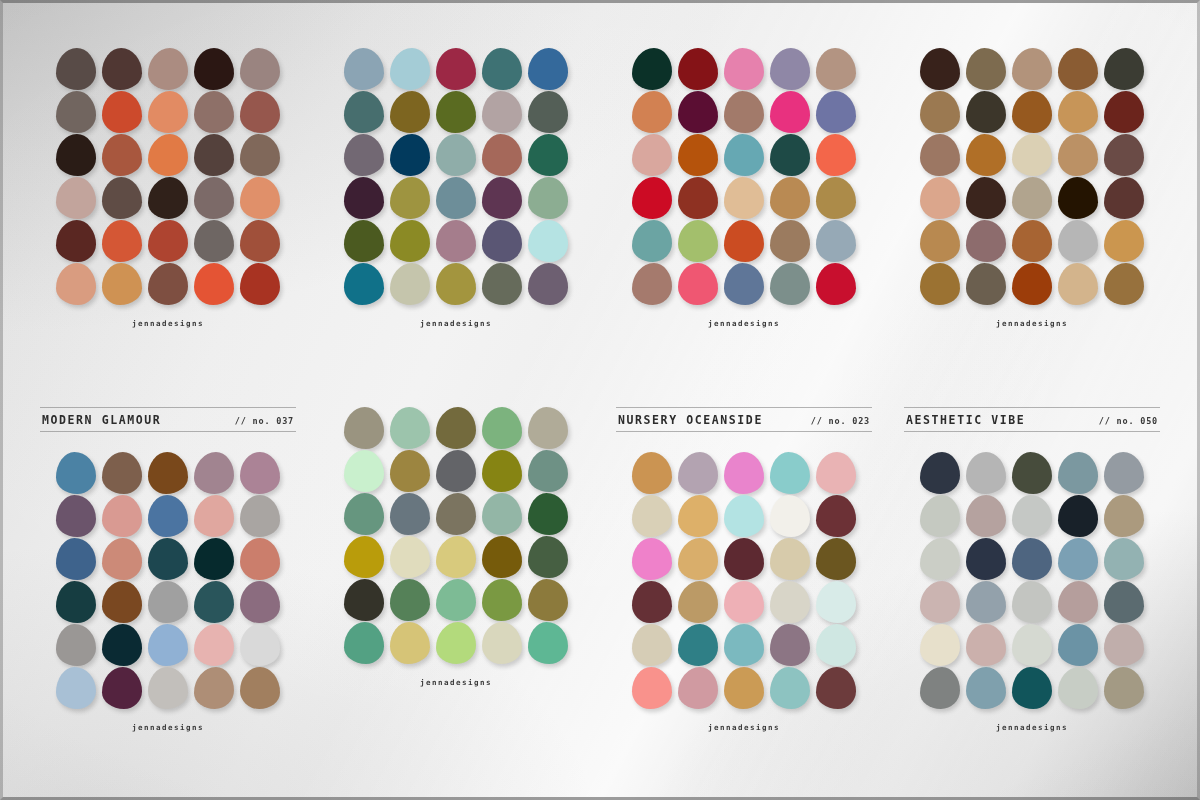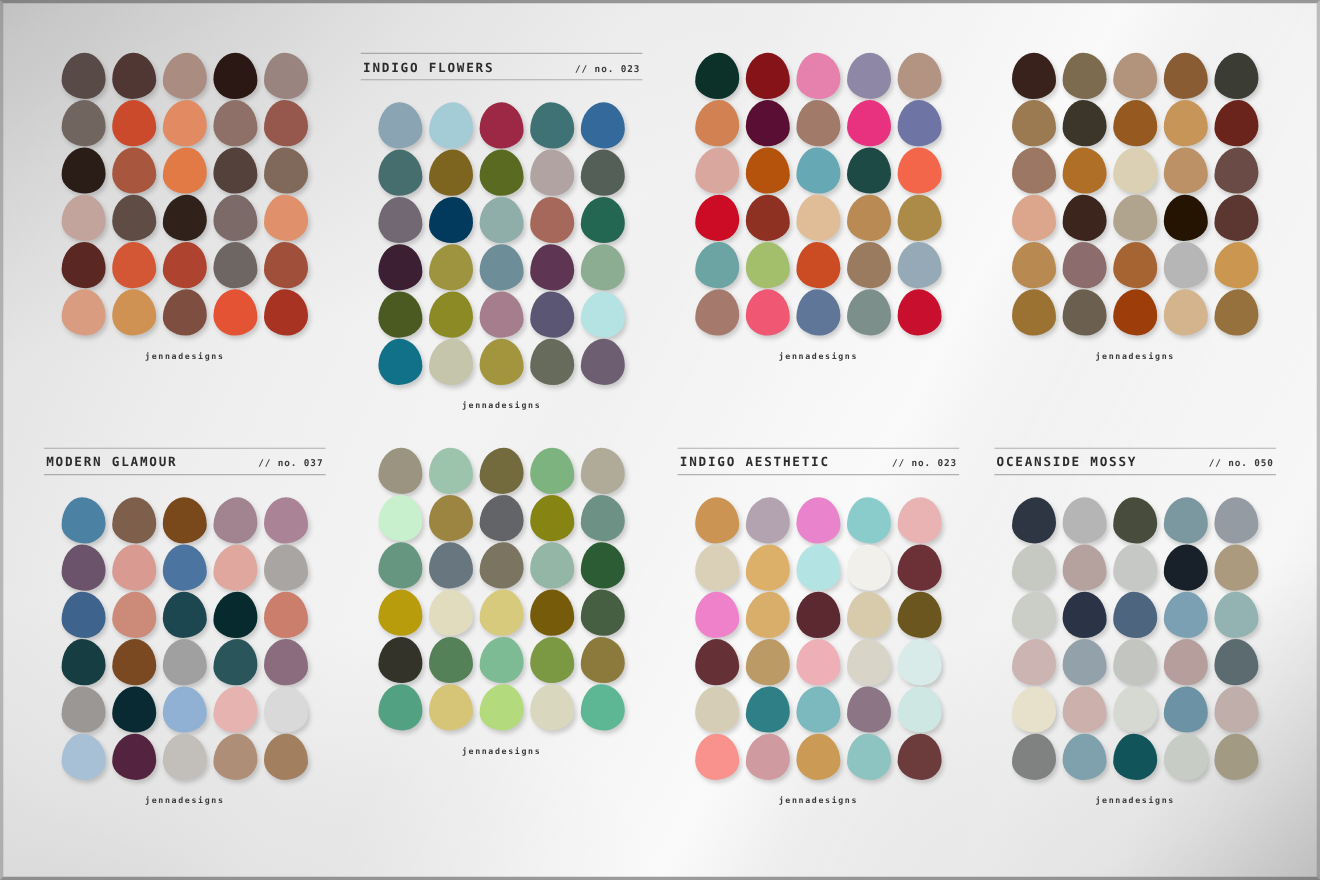--- a/index.html
+++ b/index.html
@@ -159,24 +159,20 @@
         <div class="swatch" style="background: rgb(160, 80, 58); border-radius: 46% 54% 47% 53% / 61% 57% 43% 39%;"></div>
         <div class="swatch" style="background: rgb(217, 156, 128); border-radius: 52% 48% 45% 55% / 60% 58% 42% 40%;"></div>
         <div class="swatch" style="background: rgb(207, 146, 83); border-radius: 48% 52% 55% 45% / 58% 60% 40% 42%;"></div>
         <div class="swatch" style="background: rgb(126, 79, 65); border-radius: 55% 45% 48% 52% / 62% 56% 44% 38%;"></div>
         <div class="swatch" style="background: rgb(228, 84, 52); border-radius: 50% 50% 52% 48% / 57% 61% 39% 43%;"></div>
         <div class="swatch" style="background: rgb(168, 51, 34); border-radius: 46% 54% 47% 53% / 61% 57% 43% 39%;"></div>
       </div>
       <div class="card-footer">jennadesigns</div>
     </div>
     <div class="palette-card">
-      <div class="card-header">
-        <span class="card-title">INDIGO FLOWERS</span>
-        <span class="card-number">// no. 023</span>
-      </div>
       <div class="swatch-grid">
         <div class="swatch" style="background: rgb(139, 164, 180); border-radius: 48% 52% 55% 45% / 58% 60% 40% 42%;"></div>
         <div class="swatch" style="background: rgb(164, 204, 214); border-radius: 55% 45% 48% 52% / 62% 56% 44% 38%;"></div>
         <div class="swatch" style="background: rgb(156, 40, 69); border-radius: 50% 50% 52% 48% / 57% 61% 39% 43%;"></div>
         <div class="swatch" style="background: rgb(62, 114, 116); border-radius: 46% 54% 47% 53% / 61% 57% 43% 39%;"></div>
         <div class="swatch" style="background: rgb(52, 105, 155); border-radius: 52% 48% 45% 55% / 60% 58% 42% 40%;"></div>
         <div class="swatch" style="background: rgb(71, 110, 110); border-radius: 48% 52% 55% 45% / 58% 60% 40% 42%;"></div>
         <div class="swatch" style="background: rgb(125, 101, 32); border-radius: 55% 45% 48% 52% / 62% 56% 44% 38%;"></div>
         <div class="swatch" style="background: rgb(90, 107, 33); border-radius: 50% 50% 52% 48% / 57% 61% 39% 43%;"></div>
         <div class="swatch" style="background: rgb(178, 163, 163); border-radius: 46% 54% 47% 53% / 61% 57% 43% 39%;"></div>
@@ -343,21 +339,21 @@
         <div class="swatch" style="background: rgb(83, 161, 131); border-radius: 52% 48% 45% 55% / 60% 58% 42% 40%;"></div>
         <div class="swatch" style="background: rgb(214, 196, 119); border-radius: 48% 52% 55% 45% / 58% 60% 40% 42%;"></div>
         <div class="swatch" style="background: rgb(179, 218, 124); border-radius: 55% 45% 48% 52% / 62% 56% 44% 38%;"></div>
         <div class="swatch" style="background: rgb(217, 215, 189); border-radius: 50% 50% 52% 48% / 57% 61% 39% 43%;"></div>
         <div class="swatch" style="background: rgb(94, 183, 148); border-radius: 46% 54% 47% 53% / 61% 57% 43% 39%;"></div>
       </div>
       <div class="card-footer">jennadesigns</div>
     </div>
     <div class="palette-card">
       <div class="card-header">
-        <span class="card-title">INDIGO AESTHETIC</span>
+        <span class="card-title">NURSERY OCEANSIDE</span>
         <span class="card-number">// no. 023</span>
       </div>
       <div class="swatch-grid">
         <div class="swatch" style="background: rgb(203, 148, 82); border-radius: 48% 52% 55% 45% / 58% 60% 40% 42%;"></div>
         <div class="swatch" style="background: rgb(179, 163, 177); border-radius: 55% 45% 48% 52% / 62% 56% 44% 38%;"></div>
         <div class="swatch" style="background: rgb(233, 132, 204); border-radius: 50% 50% 52% 48% / 57% 61% 39% 43%;"></div>
         <div class="swatch" style="background: rgb(137, 204, 203); border-radius: 46% 54% 47% 53% / 61% 57% 43% 39%;"></div>
         <div class="swatch" style="background: rgb(233, 179, 180); border-radius: 52% 48% 45% 55% / 60% 58% 42% 40%;"></div>
         <div class="swatch" style="background: rgb(217, 208, 183); border-radius: 48% 52% 55% 45% / 58% 60% 40% 42%;"></div>
         <div class="swatch" style="background: rgb(221, 176, 105); border-radius: 55% 45% 48% 52% / 62% 56% 44% 38%;"></div>
@@ -382,21 +378,21 @@
         <div class="swatch" style="background: rgb(249, 146, 140); border-radius: 48% 52% 55% 45% / 58% 60% 40% 42%;"></div>
         <div class="swatch" style="background: rgb(208, 154, 161); border-radius: 55% 45% 48% 52% / 62% 56% 44% 38%;"></div>
         <div class="swatch" style="background: rgb(203, 155, 85); border-radius: 50% 50% 52% 48% / 57% 61% 39% 43%;"></div>
         <div class="swatch" style="background: rgb(141, 195, 193); border-radius: 46% 54% 47% 53% / 61% 57% 43% 39%;"></div>
         <div class="swatch" style="background: rgb(108, 59, 60); border-radius: 52% 48% 45% 55% / 60% 58% 42% 40%;"></div>
       </div>
       <div class="card-footer">jennadesigns</div>
     </div>
     <div class="palette-card">
       <div class="card-header">
-        <span class="card-title">OCEANSIDE MOSSY</span>
+        <span class="card-title">AESTHETIC VIBE</span>
         <span class="card-number">// no. 050</span>
       </div>
       <div class="swatch-grid">
         <div class="swatch" style="background: rgb(46, 54, 68); border-radius: 55% 45% 48% 52% / 62% 56% 44% 38%;"></div>
         <div class="swatch" style="background: rgb(181, 181, 181); border-radius: 50% 50% 52% 48% / 57% 61% 39% 43%;"></div>
         <div class="swatch" style="background: rgb(71, 76, 60); border-radius: 46% 54% 47% 53% / 61% 57% 43% 39%;"></div>
         <div class="swatch" style="background: rgb(123, 152, 160); border-radius: 52% 48% 45% 55% / 60% 58% 42% 40%;"></div>
         <div class="swatch" style="background: rgb(148, 155, 162); border-radius: 48% 52% 55% 45% / 58% 60% 40% 42%;"></div>
         <div class="swatch" style="background: rgb(197, 201, 193); border-radius: 55% 45% 48% 52% / 62% 56% 44% 38%;"></div>
         <div class="swatch" style="background: rgb(181, 162, 159); border-radius: 50% 50% 52% 48% / 57% 61% 39% 43%;"></div>

